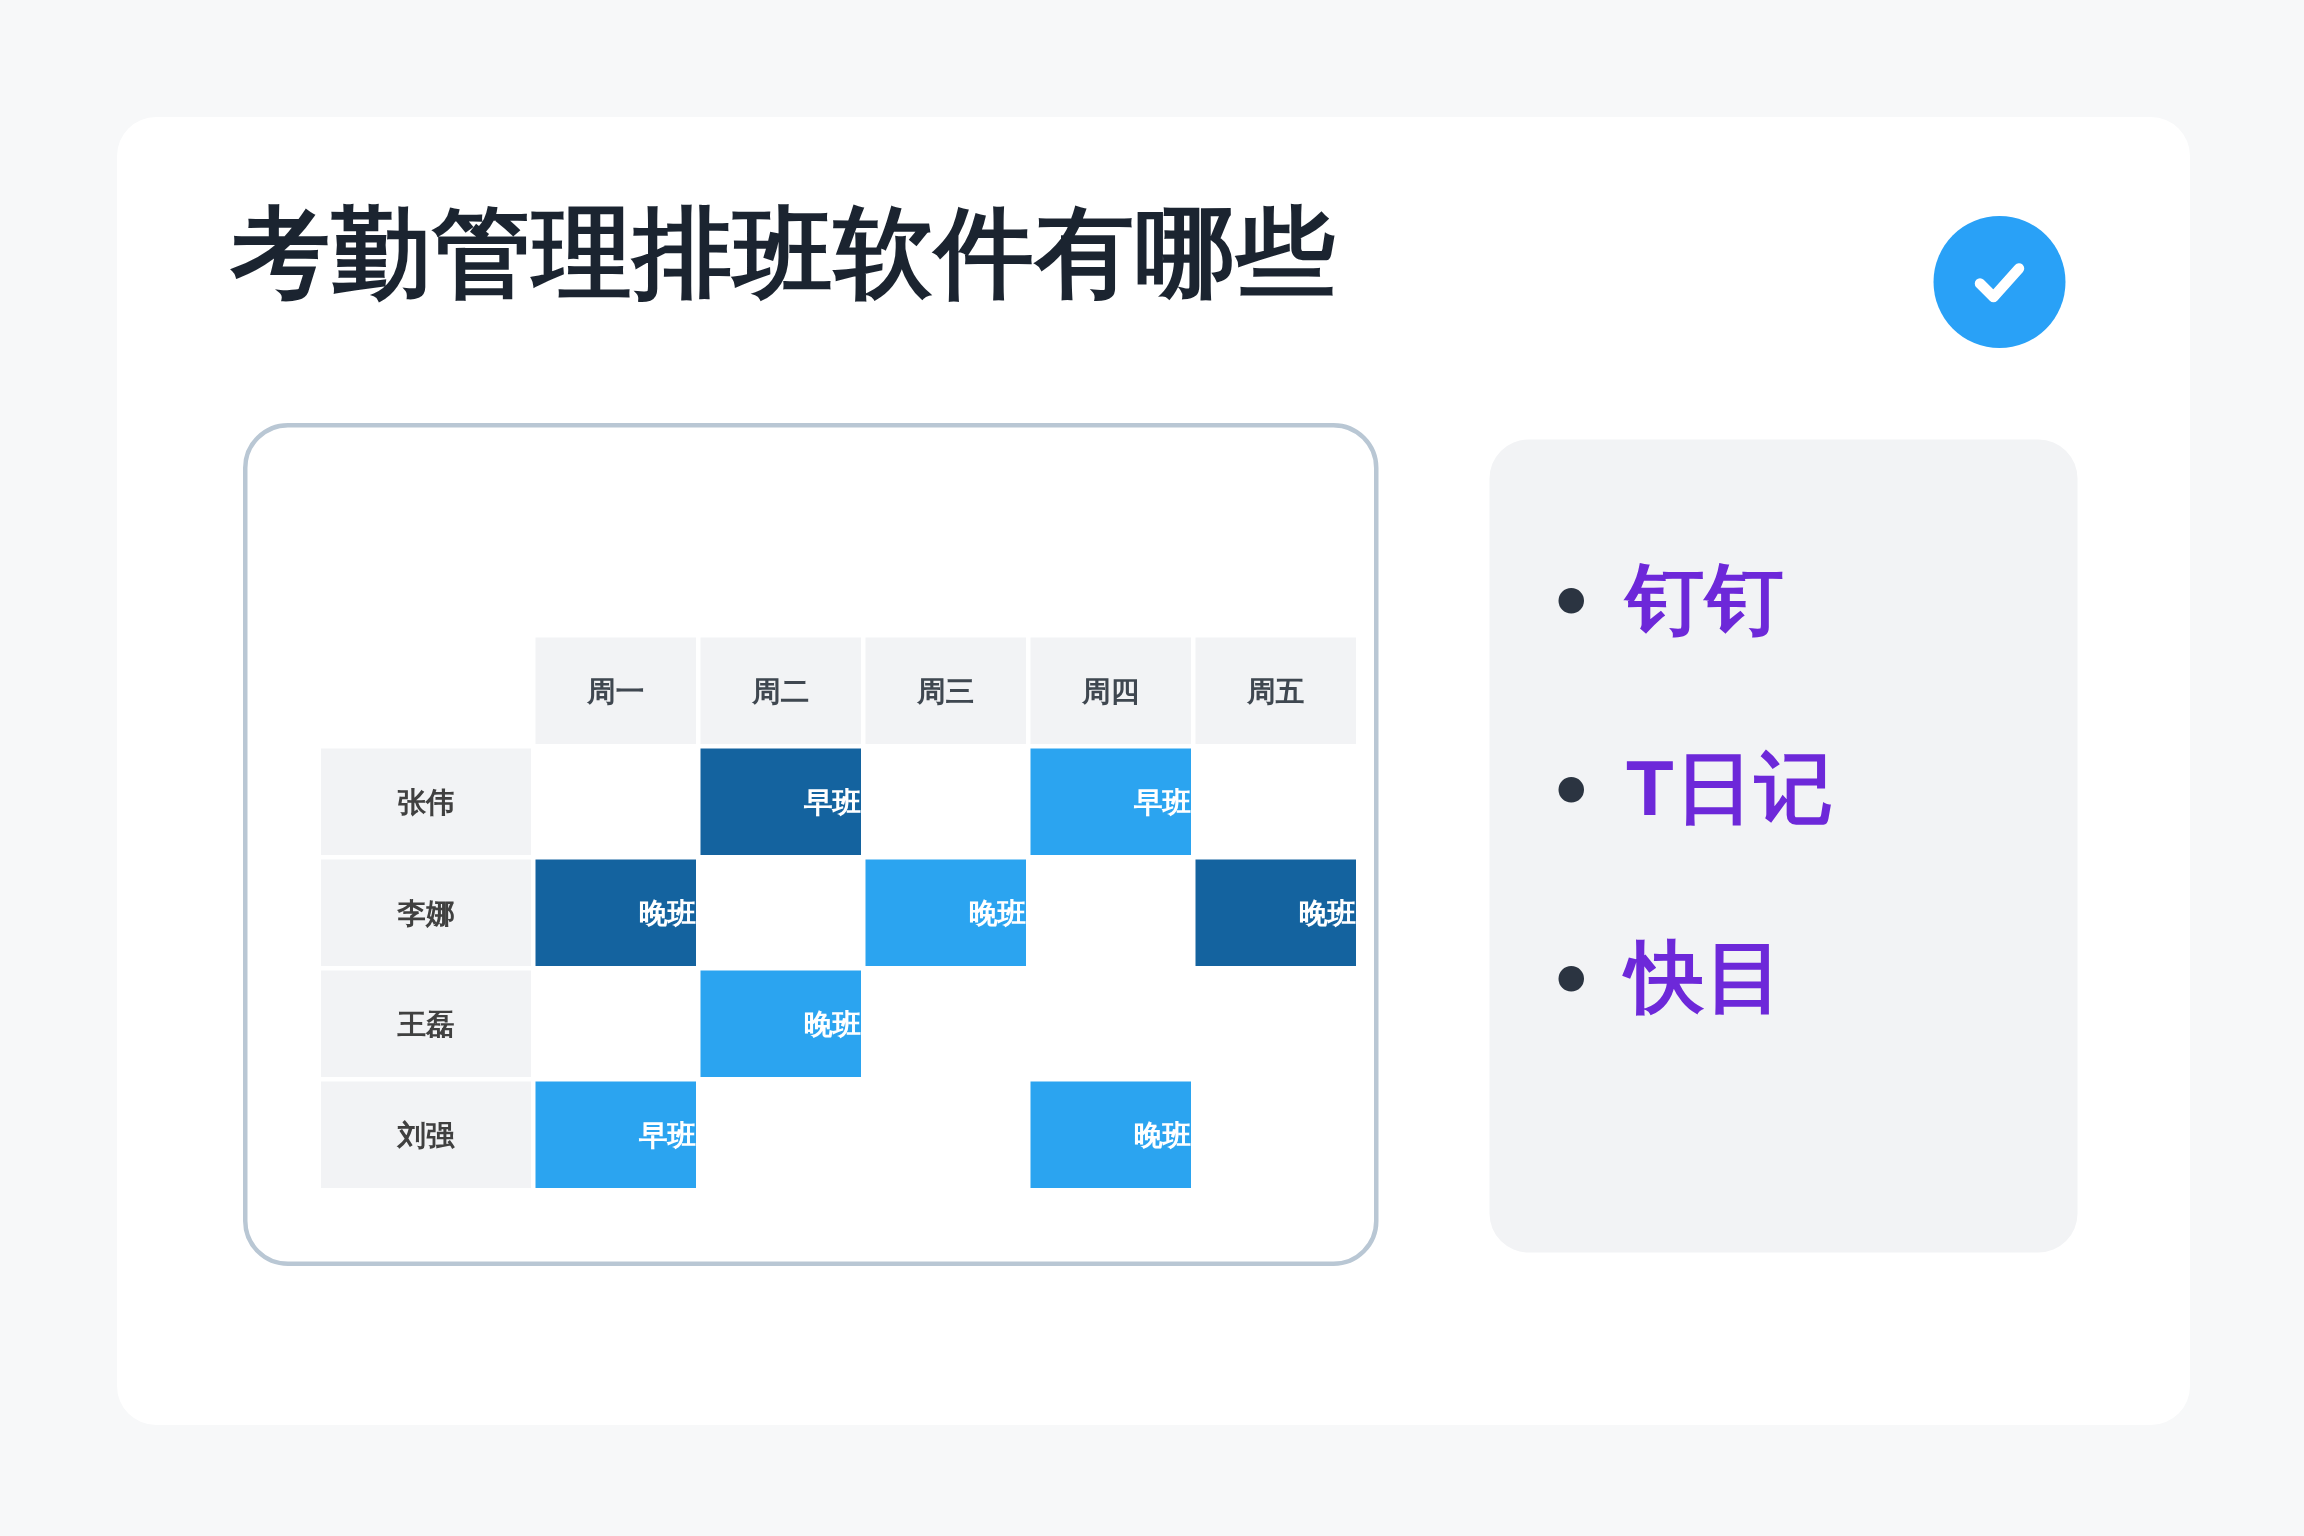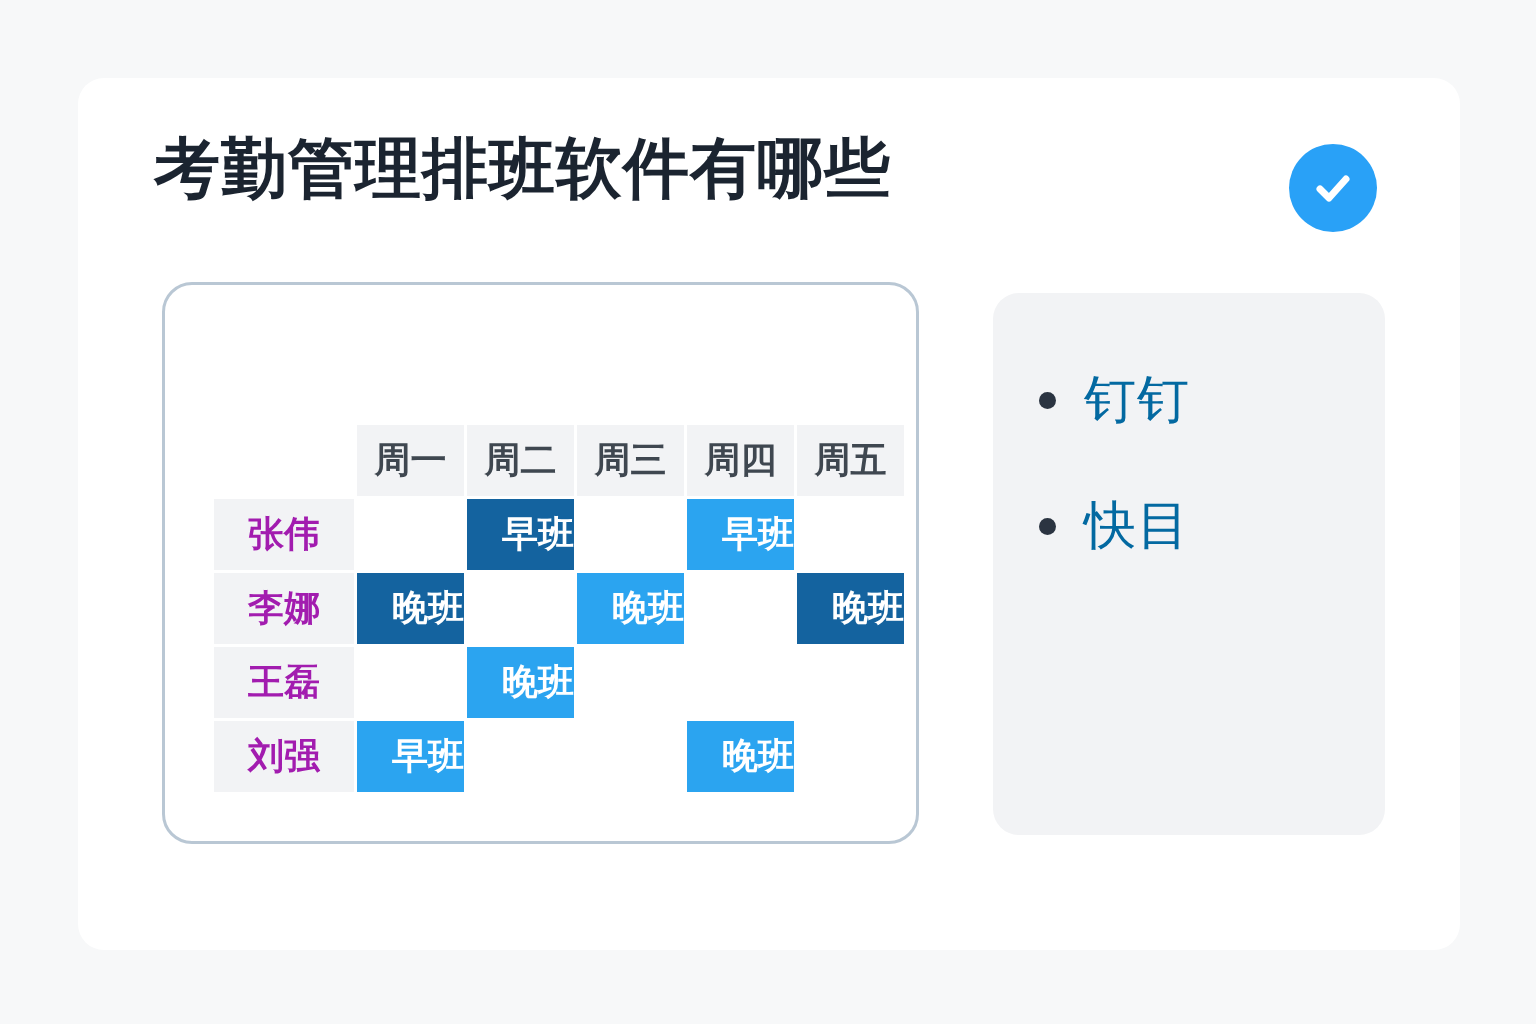--- a/index.html
+++ b/index.html
@@ -79,36 +79,36 @@
     top: 137px;
     border-collapse: separate;
     border-spacing: 3px;
   }
   .sched-table td, .sched-table th {
     width: 107px;
     height: 71px;
     padding: 0;
     text-align: center;
     vertical-align: middle;
-    font-size: 36px;
+    font-size: 19px;
     font-weight: bold;
     box-sizing: border-box;
   }
   .sched-table th.corner {
     background: transparent;
     width: 140px;
   }
   .sched-table th.day {
     background: #f2f3f5;
     color: #3f4750;
     height: 62px;
   }
   .sched-table td.name {
     background: #f2f3f5;
-    color: #a21caf;
+    color: #404040;
     width: 140px;
     font-weight: bold;
   }
   .sched-table td.empty {
     background: #ffffff;
   }
   .sched-table td.shift {
     color: #ffffff;
     font-weight: bold;
     text-align: right;
@@ -143,22 +143,22 @@
   .bullet {
     width: 17px;
     height: 17px;
     border-radius: 50%;
     background: #2b3441;
     flex: 0 0 auto;
     margin-right: 28px;
   }
   .list-label {
     font-size: 52px;
-    font-weight: normal;
-    color: #0369a1;
+    font-weight: bold;
+    color: #6d28d9;
     letter-spacing: 1px;
     white-space: nowrap;
   }
 </style>
 </head>
 <body>
 
 <div class="page">
   <div class="card">
 
@@ -220,19 +220,23 @@
     </div>
 
     <div class="list-panel">
       <ul class="list-ul">
         <li>
           <span class="bullet"></span>
           <span class="list-label">钉钉</span>
         </li>
         <li>
           <span class="bullet"></span>
+          <span class="list-label">T日记</span>
+        </li>
+        <li>
+          <span class="bullet"></span>
           <span class="list-label">快目</span>
         </li>
       </ul>
     </div>
 
   </div>
 </div>
 
 </body></html>

